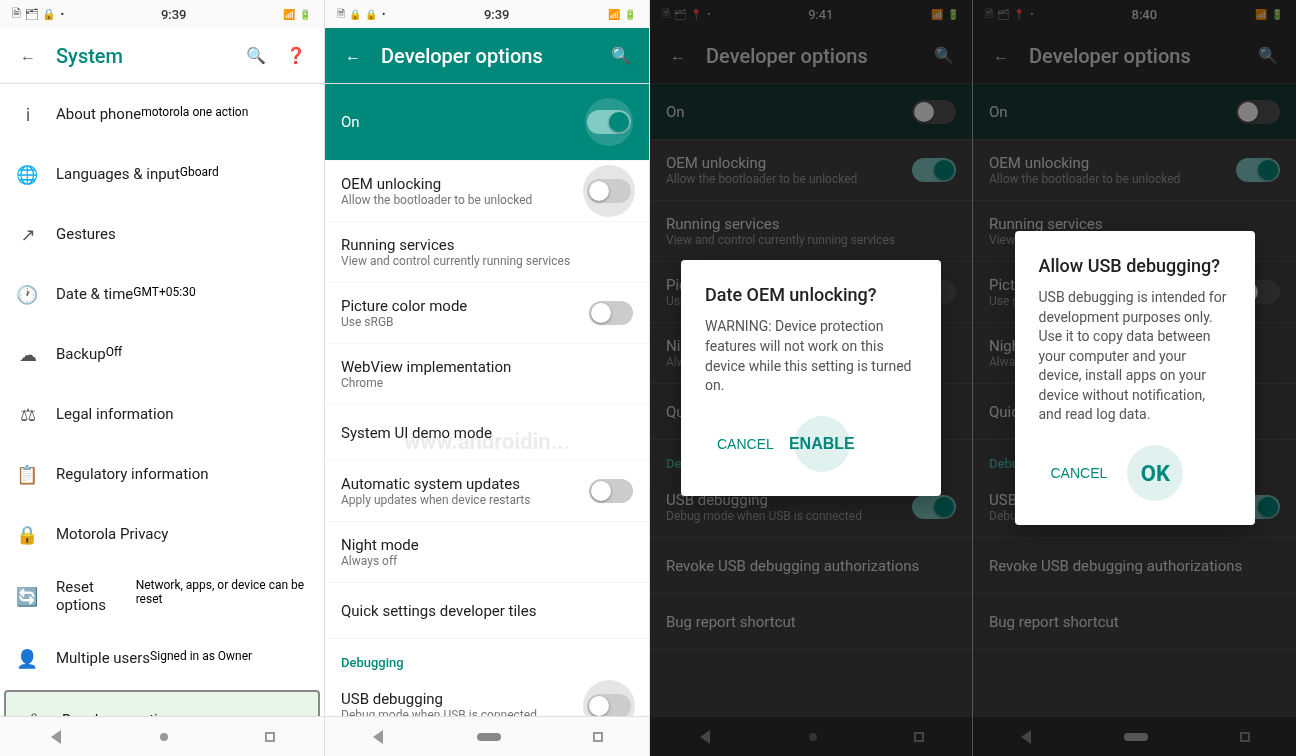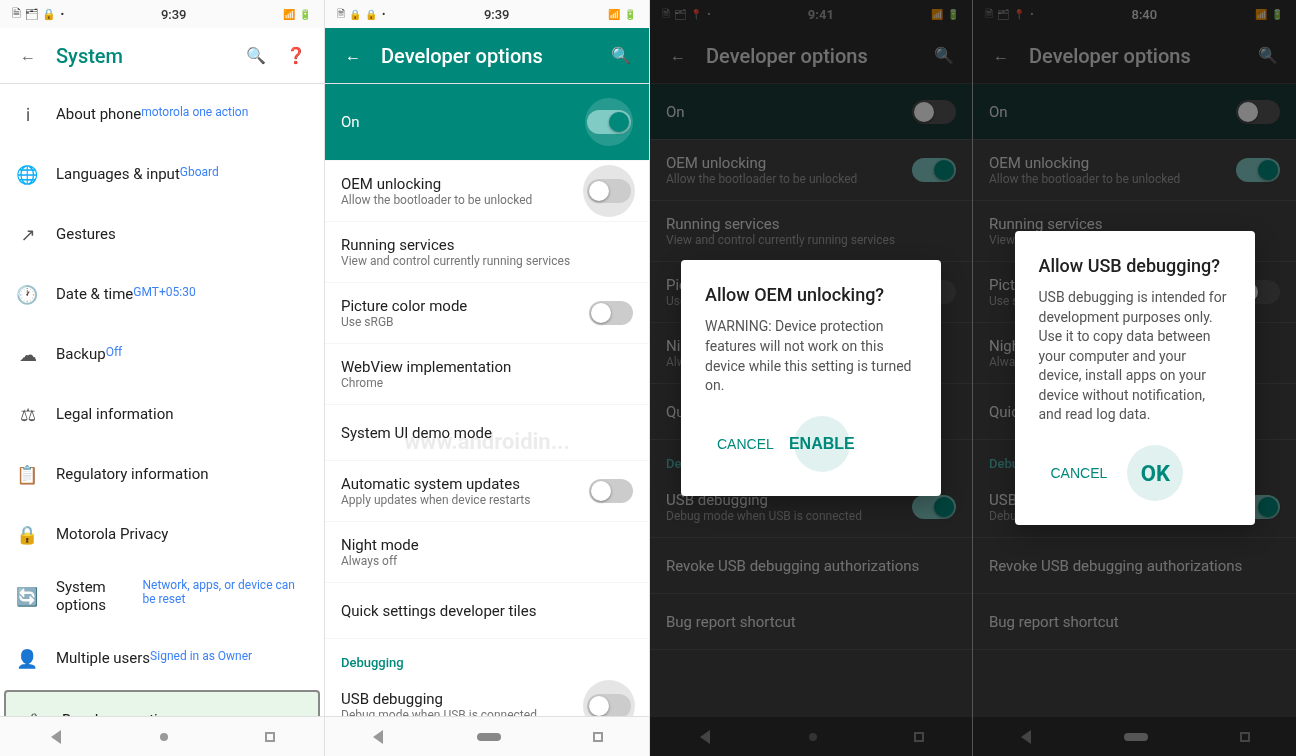--- a/index.html
+++ b/index.html
@@ -29,21 +29,21 @@
     .icon-btn.white { color: #fff; }
     .icon-btn.light { color: #ccc; }
 
     
     .sidebar-list { flex: 1; overflow-y: auto; }
     .sidebar-item { display: flex; align-items: center; padding: 14px 16px; gap: 16px; cursor: pointer; min-height: 60px; }
     .sidebar-item.active { background: #e8f5e9; }
     .sidebar-icon { width: 24px; height: 24px; display: flex; align-items: center; justify-content: center; color: #555; font-size: 18px; flex-shrink: 0; }
     .sidebar-text { display: flex; flex-direction: row; }
     .sidebar-label { font-size: 15px; color: #212121; }
-    .sidebar-sub { font-size: 12px; color: #3b82f6; }
+    .sidebar-sub { font-size: 12px; color: #000000; }
 
     
     .dev-list { flex: 1; overflow-y: auto; }
     .dev-item { display: flex; align-items: center; padding: 14px 16px; justify-content: space-between; border-bottom: 1px solid #f5f5f5; min-height: 56px; }
     .dev-item.on-bar { background: #00897b; }
     .dev-item-text { display: flex; flex-direction: column; flex: 1; }
     .dev-item-title { font-size: 15px; color: #212121; }
     .dev-item-title.white { color: #fff; }
     .dev-item-sub { font-size: 12px; color: #757575; }
     .section-header { padding: 16px 16px 6px; font-size: 13px; color: #00897b; font-weight: 500; }
@@ -167,21 +167,21 @@
     </div>
     <div class="sidebar-item">
       <div class="sidebar-icon">🔒</div>
       <div class="sidebar-text">
         <span class="sidebar-label">Motorola Privacy</span>
       </div>
     </div>
     <div class="sidebar-item">
       <div class="sidebar-icon">🔄</div>
       <div class="sidebar-text">
-        <span class="sidebar-label">System options</span>
+        <span class="sidebar-label">Reset options</span>
         <span class="sidebar-sub">Network, apps, or device can be reset</span>
       </div>
     </div>
     <div class="sidebar-item">
       <div class="sidebar-icon">👤</div>
       <div class="sidebar-text">
         <span class="sidebar-label">Multiple users</span>
         <span class="sidebar-sub">Signed in as Owner</span>
       </div>
     </div>
@@ -341,21 +341,21 @@
 
 <div class="panel panel-right1">
 
   <div class="status-bar dark">
     <span class="status-icons" style="color:#aaa">
       <span style="font-size:10px">🗎</span>
         <span style="font-size:10px">🗂</span>
         <span style="font-size:10px">📍</span>
         <span>•</span>
     </span>
-    <span style="font-size:13px;font-weight:700;color:#a3a3a3">9:41</span>
+    <span style="font-size:13px;font-weight:400;color:#e5e5e5">9:41</span>
     <span class="status-icons" style="color:#aaa">
       <span>📶</span>
         <span>🔋</span>
     </span>
   </div>
 
   <div class="app-bar dark">
     <button class="icon-btn light">←</button>
     <span class="app-bar-title" style="color:#e0e0e0">Developer options</span>
     <button class="icon-btn light">🔍</button>
@@ -431,21 +431,21 @@
     </div>
     <div class="dark-item">
       <div class="dark-item-text">
         <span class="dark-item-title">Bug report shortcut</span>
       </div>
     </div>
   </div>
 
   <div class="dialog-overlay">
     <div class="dialog">
-      <div class="dialog-title">Allow OEM unlocking?</div>
+      <div class="dialog-title">Date OEM unlocking?</div>
       <div class="dialog-body">WARNING: Device protection features will not work on this device while this setting is turned on.</div>
       <div class="dialog-buttons">
         <button class="dialog-btn">Cancel</button>
         <div class="enable-circle">
           <button class="dialog-btn" style="font-size:16px;font-weight:bold;">Enable</button>
         </div>
       </div>
     </div>
   </div>
 

